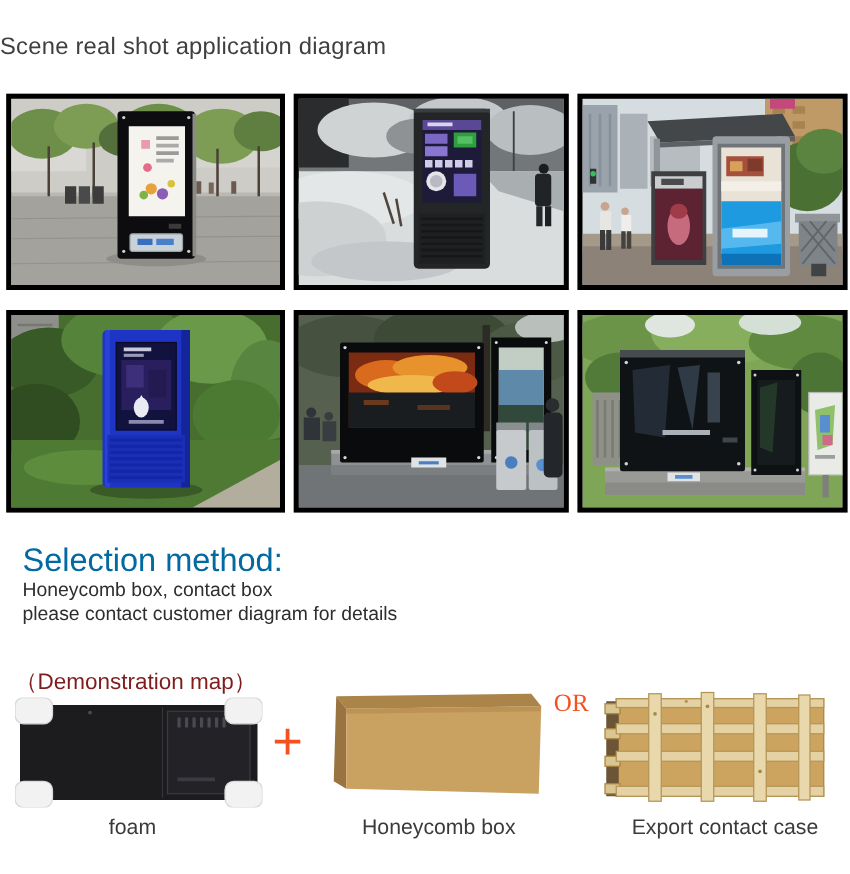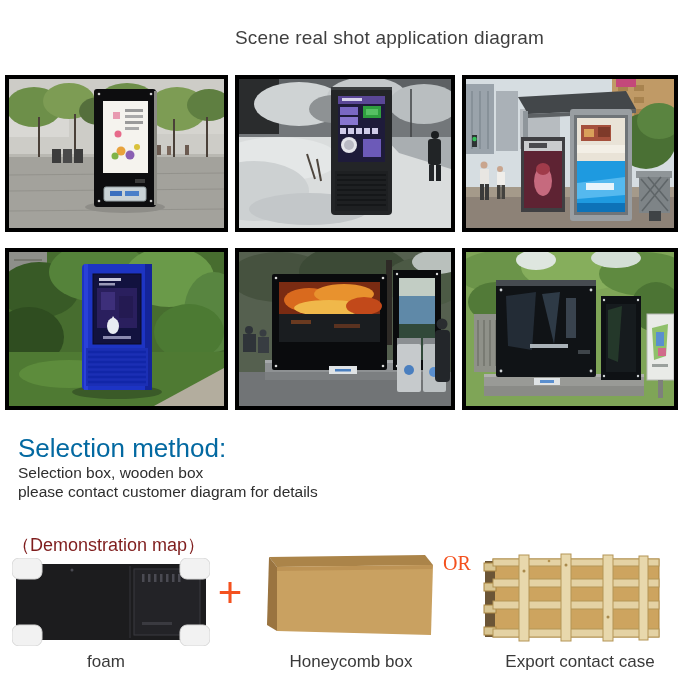--- a/index.html
+++ b/index.html
@@ -1,18 +1,18 @@
 <!DOCTYPE html>
 <html><head>
 <meta charset="utf-8">
 <style>
   html,body{margin:0;padding:0;background:#fff;}
   .page{position:relative;width:680px;height:699px;background:#fff;overflow:hidden;
         font-family:"Liberation Sans",sans-serif;}
-  .title{position:absolute;left:0;top:27px;width:544px;text-align:right;
+  .title{position:absolute;left:0;top:27px;width:544px;text-align:left;
          font-size:19px;color:#3f3f3f;letter-spacing:.2px;}
   .photo{position:absolute;border:4px solid #000;box-sizing:border-box;background:#999;}
   .photo svg{display:block;width:100%;height:100%;}
   .sel-heading{position:absolute;left:18px;top:433px;font-size:26px;color:#0369a1;}
   .sel-line1{position:absolute;left:18px;top:464px;font-size:15.5px;color:#2e2e2e;}
   .sel-line2{position:absolute;left:18px;top:483px;font-size:15.5px;color:#2e2e2e;}
   .demo-caption{position:absolute;left:12px;top:533px;width:198px;
                 font-size:18px;color:#7f1d1d;}
   .fig{position:absolute;}
   .fig svg{display:block;width:100%;height:100%;}
@@ -333,21 +333,21 @@
       <rect x="181" y="62" width="27" height="66" fill="#e9ebe7" stroke="#b5b7b3"></rect>
       <polygon points="186,76 202,72 200,104 188,108" fill="#8fc06a"></polygon>
       <rect x="190" y="80" width="8" height="14" fill="#5a8fcf"></rect>
       <rect x="192" y="96" width="8" height="8" fill="#d06a8a"></rect>
       <rect x="186" y="112" width="16" height="3" fill="#9aa09c"></rect>
       <rect x="192" y="128" width="5" height="18" fill="#7e807c"></rect>
     </svg>
   </div>
 
   <div class="sel-heading">Selection method:</div>
-  <div class="sel-line1">Selection box, wooden box</div>
+  <div class="sel-line1">Honeycomb box, contact box</div>
   <div class="sel-line2">please contact customer diagram for details</div>
 
   <div class="demo-caption">（Demonstration map）</div>
 
   <div class="fig" style="left:12px;top:558px;width:198px;height:88px;">
     <svg viewBox="0 0 198 88">
       <rect x="4" y="6" width="190" height="76" rx="2" fill="#1c1c1e"></rect>
       <line x1="118" y1="8" x2="118" y2="80" stroke="#35353a" stroke-width="1"></line>
       <rect x="122" y="11" width="66" height="66" fill="#232327" stroke="#3a3a40"></rect>
       <g fill="#4a4a52">

